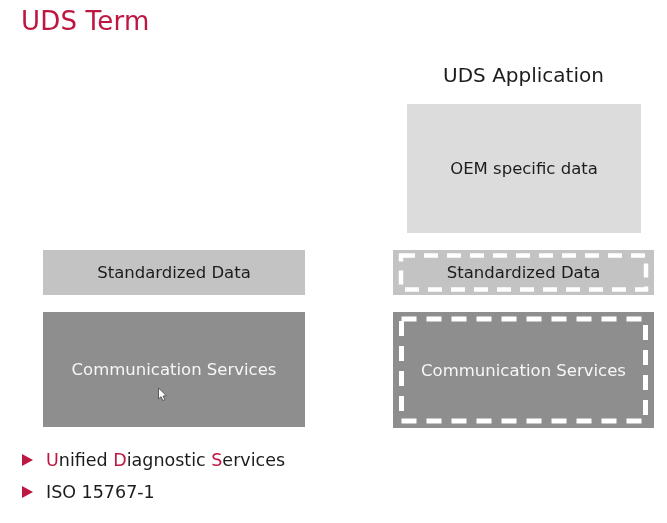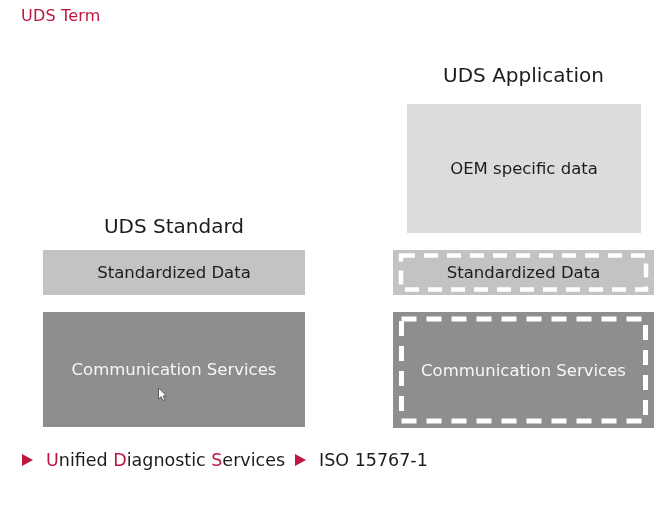--- a/index.html
+++ b/index.html
@@ -6,21 +6,21 @@
   .stage{
     position:relative;
     width:667px;height:523px;
     background:#ffffff;
     font-family:"DejaVu Sans","Liberation Sans",sans-serif;
     overflow:hidden;
   }
   .page-title{
     position:absolute;left:21px;top:6px;
     margin:0;
-    font-size:16px;font-weight:400;
+    font-size:26px;font-weight:400;
     color:var(--accent,#bd1641);
     letter-spacing:.2px;
   }
   .col-label{
     position:absolute;
     text-align:center;
     font-size:20px;
     color:var(--text_dark,#1c1c1c);
   }
   .col-label.right{left:393px;top:63px;width:261px;}
@@ -36,21 +36,21 @@
   .box.right-std{left:393px;top:250px;width:261px;height:45px;background:var(--box_medium,#c3c3c3);}
   .box.right-comm{left:393px;top:312px;width:261px;height:116px;background:var(--box_dark,#8e8e8e);color:var(--text_light,#f7f7f7);}
   .box.left-std{left:43px;top:250px;width:262px;height:45px;background:var(--box_medium,#c3c3c3);}
   .box.left-comm{left:43px;top:312px;width:262px;height:115px;background:var(--box_dark,#8e8e8e);color:var(--text_light,#f7f7f7);}
   .box .dash{position:absolute;left:0;top:0;pointer-events:none;}
   .box .box-text{position:relative;z-index:2;}
   .cursor{position:absolute;left:157px;top:387px;z-index:5;}
   .bullets{
     position:absolute;left:22px;top:449px;
     margin:0;padding:0;list-style:none;
-    display:flex;flex-direction:row;gap:10px;
+    display:flex;flex-direction:column;gap:10px;
   }
   .bullets li{
     display:flex;align-items:center;gap:13px;
     font-size:17.5px;color:var(--text_dark,#1c1c1c);
     height:22px;
   }
   .tri{
     width:0;height:0;flex:0 0 auto;
     border-left:11px solid var(--accent,#bd1641);
     border-top:6.5px solid transparent;
@@ -78,21 +78,20 @@
     <span class="box-text">Standardized Data</span>
   </div>
 
   <div class="box right-comm">
     <svg class="dash" width="261" height="116" viewBox="0 0 261 116">
       <rect x="8.5" y="7" width="244" height="102" fill="none" stroke="#ffffff" stroke-width="5" stroke-dasharray="15 10"></rect>
     </svg>
     <span class="box-text">Communication Services</span>
   </div>
 
-  <div class="col-label left">UDS Standard</div>
 
   <div class="box left-std">
     <span class="box-text">Standardized Data</span>
   </div>
 
   <div class="box left-comm">
     <span class="box-text">Communication Services</span>
   </div>
 
   <svg class="cursor" width="12" height="16" viewBox="0 0 12 16">

